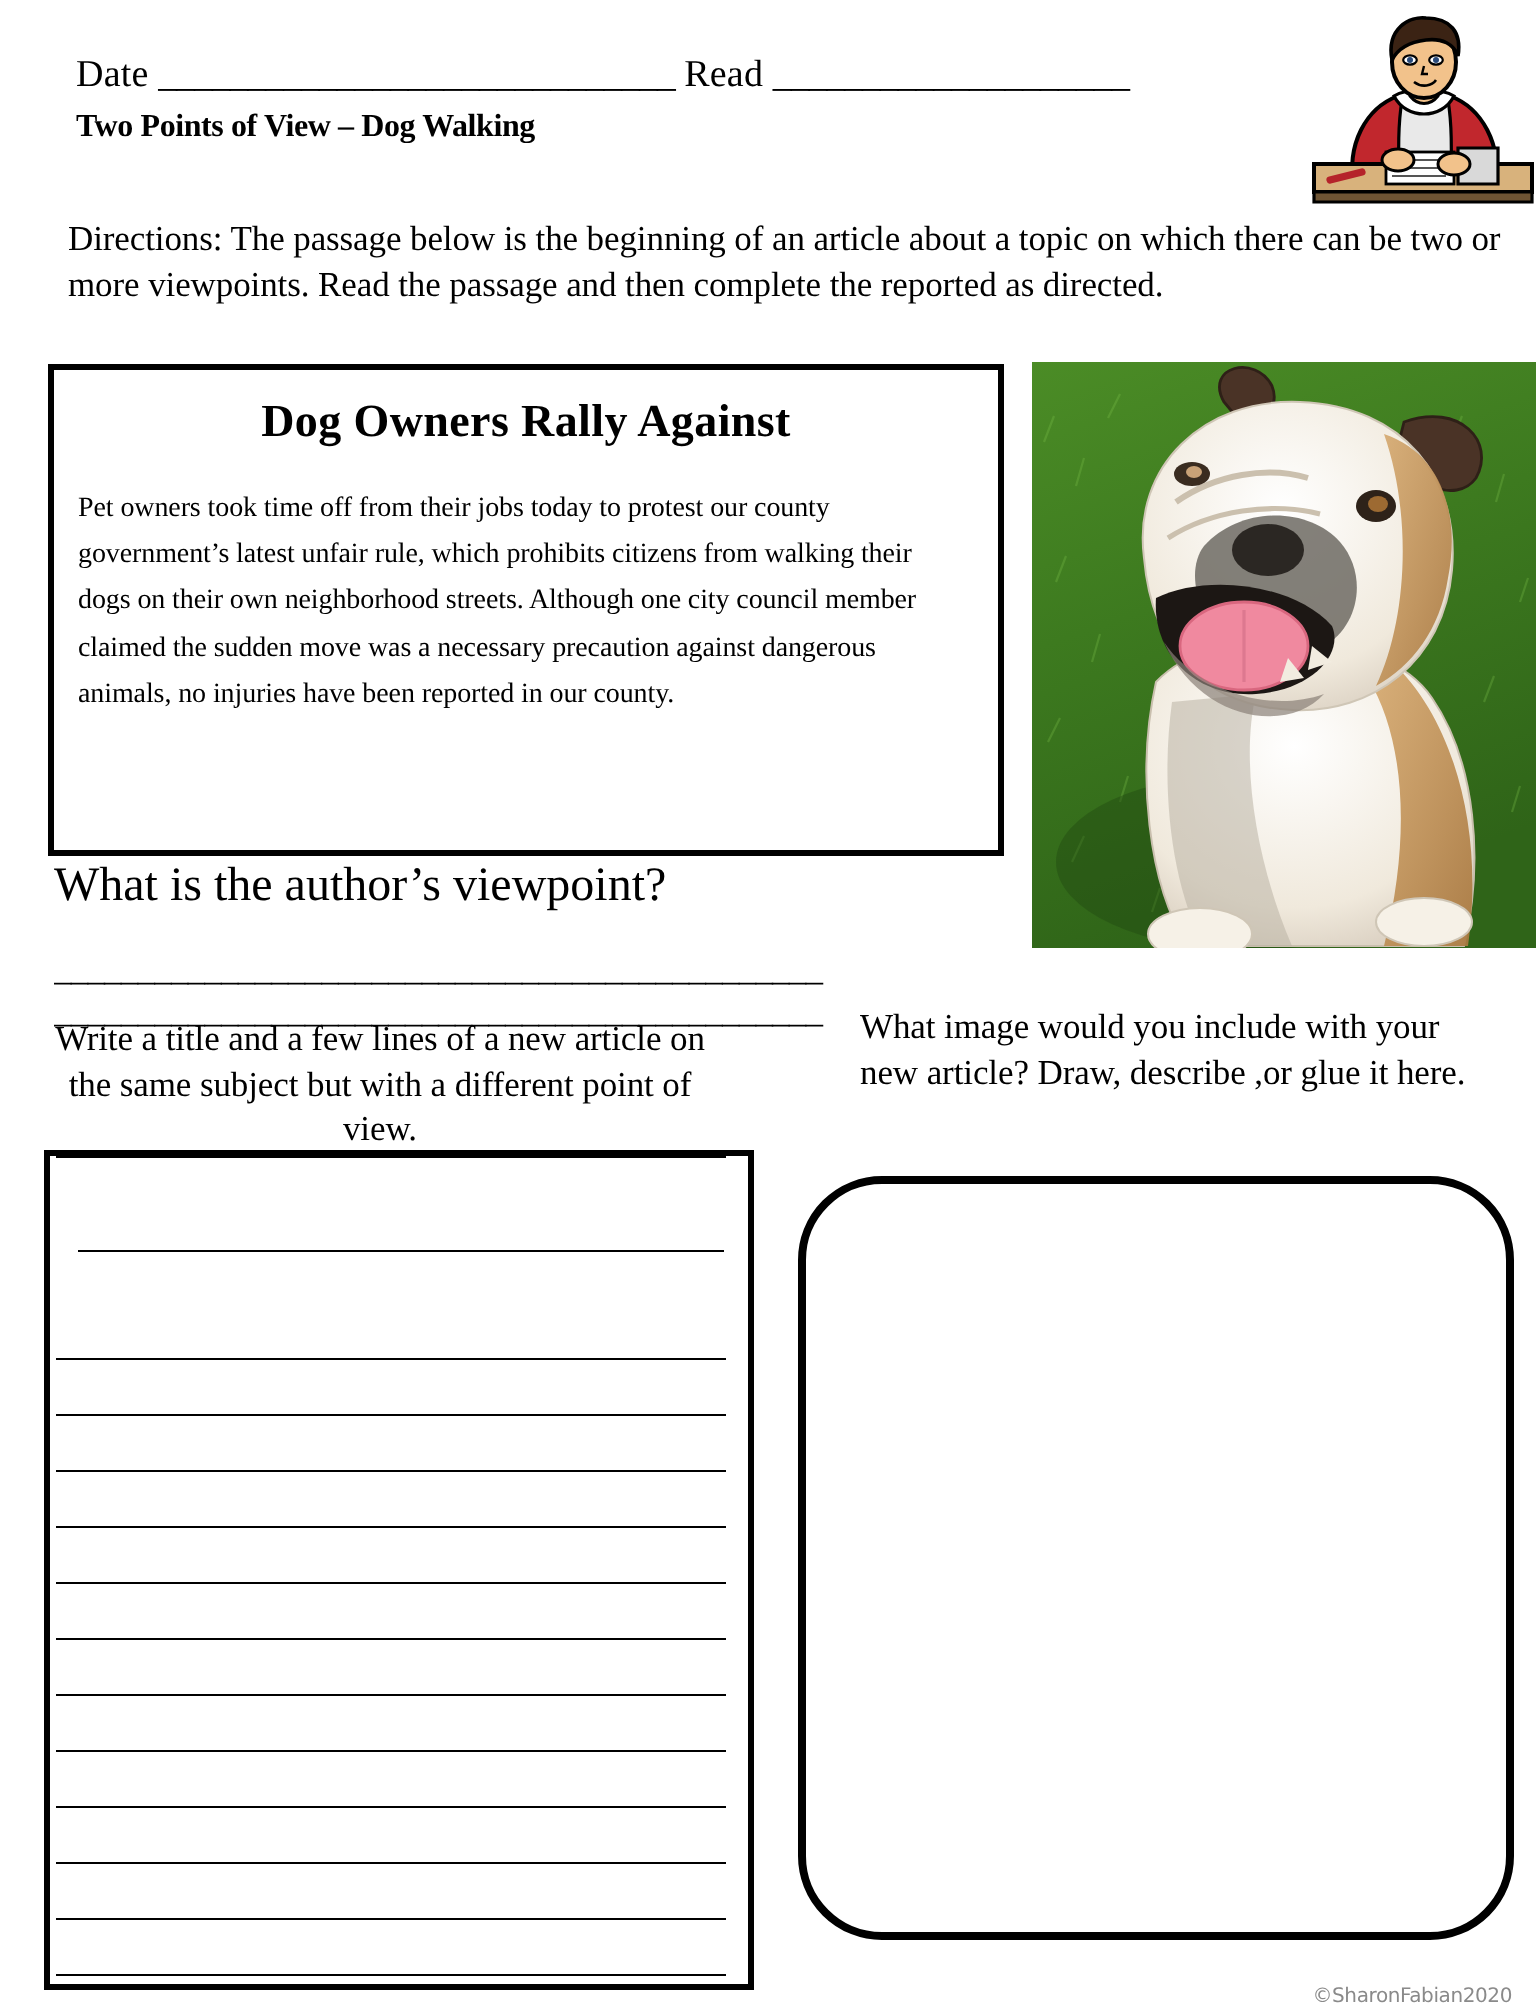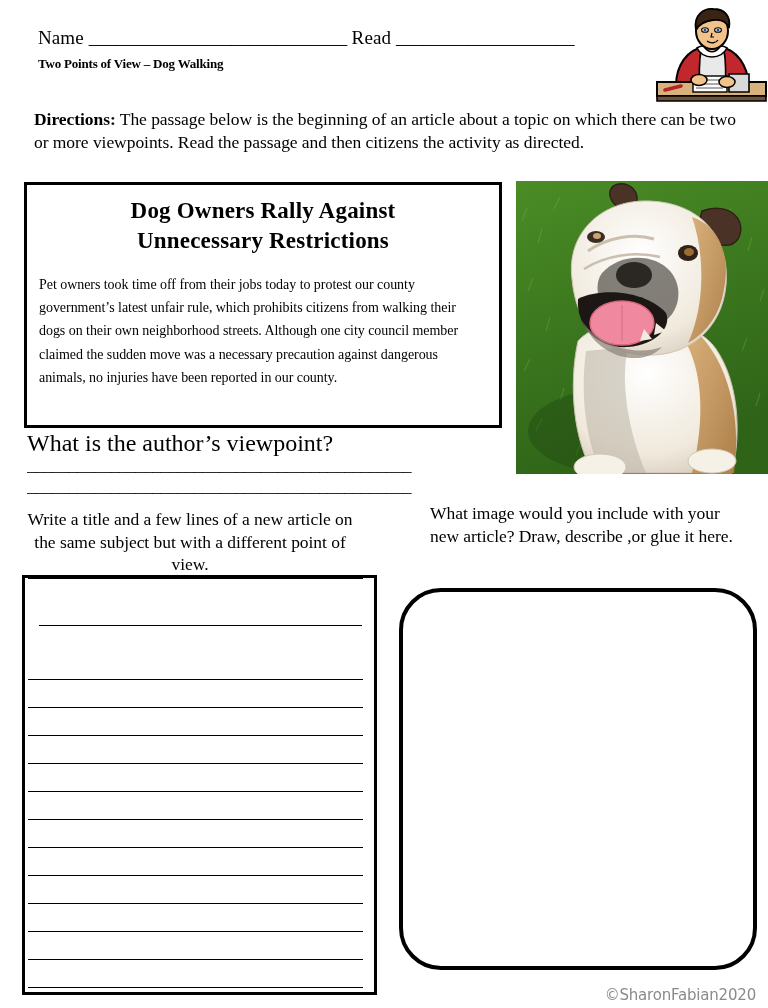--- a/index.html
+++ b/index.html
@@ -27,21 +27,21 @@
     font-size: 19px;
     line-height: 24px;
     white-space: nowrap;
     letter-spacing: 0.1px;
   }
   .blank-rule {
     letter-spacing: -0.6px;
     text-align: right;
   }
   .worksheet-subtitle {
-    font-size: 13px;
+    font-size: 16px;
     font-weight: bold;
     line-height: 22px;
     margin-top: 3px;
     letter-spacing: -0.2px;
   }
 
   
   .boy-clipart {
     position: absolute;
     left: 655px;
@@ -53,21 +53,21 @@
   
   .directions {
     position: absolute;
     left: 34px;
     top: 108px;
     width: 720px;
     font-size: 17.5px;
     line-height: 23px;
     letter-spacing: -0.05px;
   }
-  .directions b { font-weight: bold; }
+  .directions b { font-weight: normal; }
 
   
   .article-box {
     position: absolute;
     left: 24px;
     top: 182px;
     width: 478px;
     height: 246px;
     border: 3px solid #000;
     box-sizing: border-box;
@@ -102,21 +102,21 @@
   .viewpoint-question {
     position: absolute;
     left: 27px;
     top: 432px;
     font-size: 24px;
     line-height: 22px;
   }
   .answer-lines {
     position: absolute;
     left: 27px;
-    top: 455px;
+    top: 474px;
     width: 470px;
     font-size: 17.5px;
     line-height: 21px;
     letter-spacing: -0.4px;
     white-space: nowrap;
     overflow: hidden;
   }
   .answer-lines div { height: 21px; }
 
   
@@ -182,32 +182,32 @@
     box-sizing: border-box;
     background: #fff;
   }
 
   
   .copyright {
     position: absolute;
     right: 12px;
     bottom: 4px;
     font-family: "DejaVu Sans", sans-serif;
-    font-size: 15px;
+    font-size: 10px;
     color: #8a8a8a;
     letter-spacing: -0.2px;
     margin-top: 24px;
   }
 </style>
 </head>
 <body>
 
 <div class="header">
   <div class="name-date-row">
-    <span>Name</span>
+    <span>Date</span>
     <span class="blank-rule">_____________________________</span>
     <span>Read</span>
     <span class="blank-rule">____________________</span>
   </div>
   <div class="worksheet-subtitle">Two Points of View – Dog Walking</div>
 </div>
 
 <div class="boy-clipart">
   <svg viewBox="0 0 113 97" width="113" height="97" xmlns="http://www.w3.org/2000/svg">
 
@@ -243,27 +243,26 @@
 
     <ellipse cx="44" cy="74" rx="8" ry="5.5" fill="#f2c28b" stroke="#000" stroke-width="1.5"></ellipse>
     <ellipse cx="72" cy="76" rx="8" ry="5.5" fill="#f2c28b" stroke="#000" stroke-width="1.5"></ellipse>
 
     <path d="M10 84 L26 80" stroke="#b5232a" stroke-width="3.6" stroke-linecap="round"></path>
   </svg>
 </div>
 
 <div class="directions">
   <b>Directions:</b>
-  <span>The passage below is the beginning of an article about a topic on which there can be two or more viewpoints.   Read the passage and then citizens the activity as directed.</span>
+  <span>The passage below is the beginning of an article about a topic on which there can be two or more viewpoints.   Read the passage and then complete the reported as directed.</span>
 </div>
 
 <div class="article-box">
   <div class="article-headline">
     <div>Dog Owners Rally Against</div>
-    <div>Unnecessary Restrictions</div>
   </div>
   <div class="article-body">Pet owners took time off from their jobs today to protest our county government’s latest unfair rule, which prohibits citizens from walking their dogs on their own neighborhood streets.  Although one city council member claimed the sudden move was a necessary precaution against dangerous animals, no injuries  have been reported in our county.</div>
 </div>
 
 <div class="dog-photo">
   <svg viewBox="0 0 252 293" width="252" height="293" xmlns="http://www.w3.org/2000/svg">
     <defs>
       <linearGradient id="grass" x1="0" y1="0" x2="0.3" y2="1">
         <stop offset="0%" stop-color="#4b8c26"></stop>
         <stop offset="45%" stop-color="#3d7a1f"></stop>

